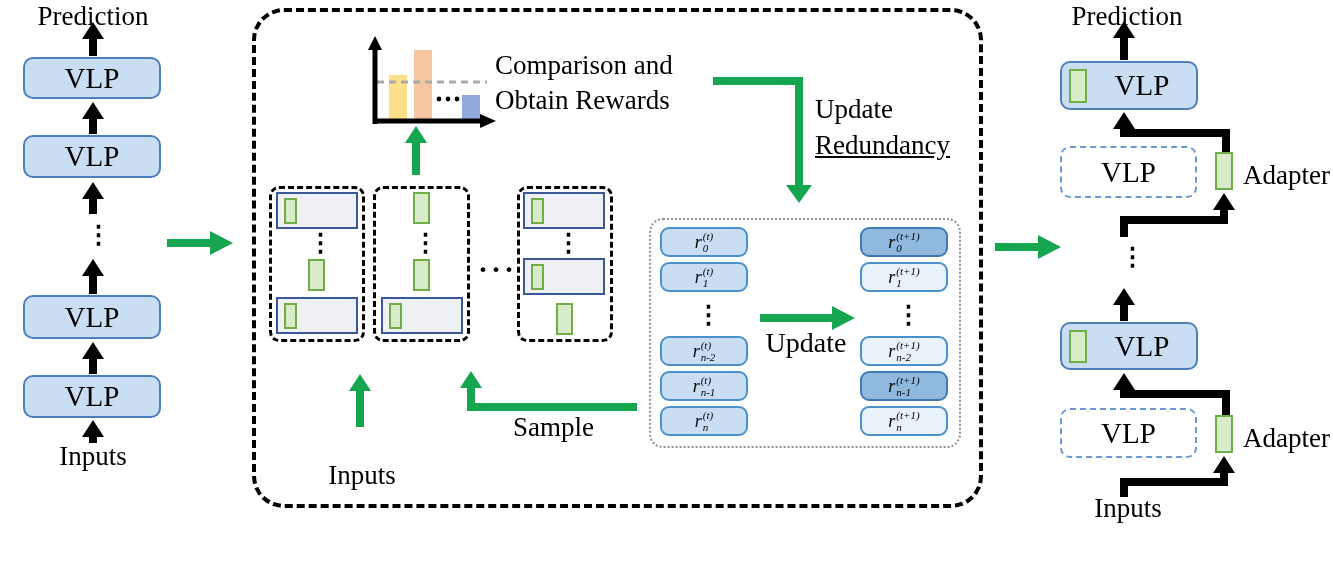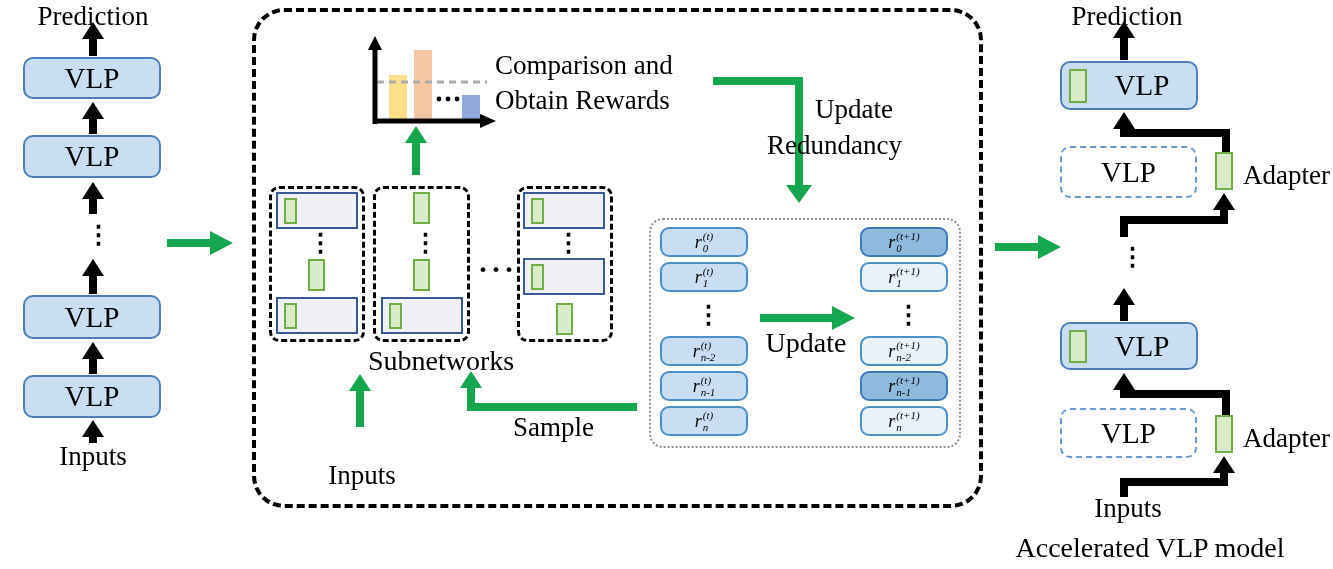--- a/index.html
+++ b/index.html
@@ -104,21 +104,21 @@
   <div class="txt" style="left:495px;top:49px;">Comparison and</div>
   <div class="txt" style="left:495px;top:84px;">Obtain Rewards</div>
 
   <div class="tri tri-up-gr" style="left:405px;top:126px;"></div>
   <div class="gr" style="left:412px;top:141px;width:8px;height:34px;"></div>
 
   <div class="gr" style="left:713px;top:77px;width:90px;height:8px;"></div>
   <div class="gr" style="left:795px;top:77px;width:8px;height:110px;"></div>
   <div class="tri tri-down-gr" style="left:786px;top:185px;"></div>
   <div class="txt" style="left:815px;top:93px;">Update</div>
-  <div class="txt" style="left:767px;top:129px;">Redundancy</div>
+  <div class="txt" style="left:815px;top:129px;text-decoration:underline;">Redundancy</div>
 
   <div class="snbox" style="left:269px;top:186px;width:96px;height:156px;"></div>
   <div class="grayblk" style="left:276px;top:192px;width:82px;height:37px;">
       <span class="adapter"></span>
     </div>
   <div class="dots-v" style="left:308px;top:229px;">⋮</div>
   <div class="adapter" style="left:308px;top:259px;width:17px;height:32px;"></div>
   <div class="grayblk" style="left:276px;top:297px;width:82px;height:37px;">
       <span class="adapter"></span>
     </div>
@@ -136,21 +136,20 @@
   <div class="snbox" style="left:517px;top:186px;width:96px;height:156px;"></div>
   <div class="grayblk" style="left:523px;top:192px;width:82px;height:37px;">
       <span class="adapter"></span>
     </div>
   <div class="dots-v" style="left:556px;top:229px;">⋮</div>
   <div class="grayblk" style="left:523px;top:258px;width:82px;height:37px;">
       <span class="adapter"></span>
     </div>
   <div class="adapter" style="left:556px;top:303px;width:17px;height:32px;"></div>
 
-  <div class="txt cap ctr" style="left:441px;top:344px;">Subnetworks</div>
 
   <div class="tri tri-up-gr" style="left:349px;top:374px;"></div>
   <div class="gr" style="left:356px;top:389px;width:8px;height:38px;"></div>
   <div class="txt ctr" style="left:362px;top:459px;">Inputs</div>
 
   <div class="gr" style="left:467px;top:403px;width:170px;height:8px;"></div>
   <div class="gr" style="left:467px;top:387px;width:8px;height:20px;"></div>
   <div class="tri tri-up-gr" style="left:460px;top:371px;"></div>
   <div class="txt" style="left:513px;top:411px;">Sample</div>
 
@@ -281,15 +280,14 @@
     </div>
   <div class="adapter" style="left:1215px;top:415px;width:18px;height:38px;"></div>
   <div class="txt" style="left:1243px;top:422px;">Adapter</div>
 
   <div class="tri tri-up-bk" style="left:1213px;top:456px;"></div>
   <div class="blk" style="left:1220px;top:471px;width:8px;height:11px;"></div>
   <div class="blk" style="left:1120px;top:478px;width:108px;height:8px;"></div>
   <div class="blk" style="left:1120px;top:478px;width:8px;height:19px;"></div>
 
   <div class="txt ctr" style="left:1128px;top:492px;">Inputs</div>
-  <div class="txt cap ctr" style="left:1150px;top:531px;">Accelerated VLP model</div>
 
 </div>
 
 </body></html>

